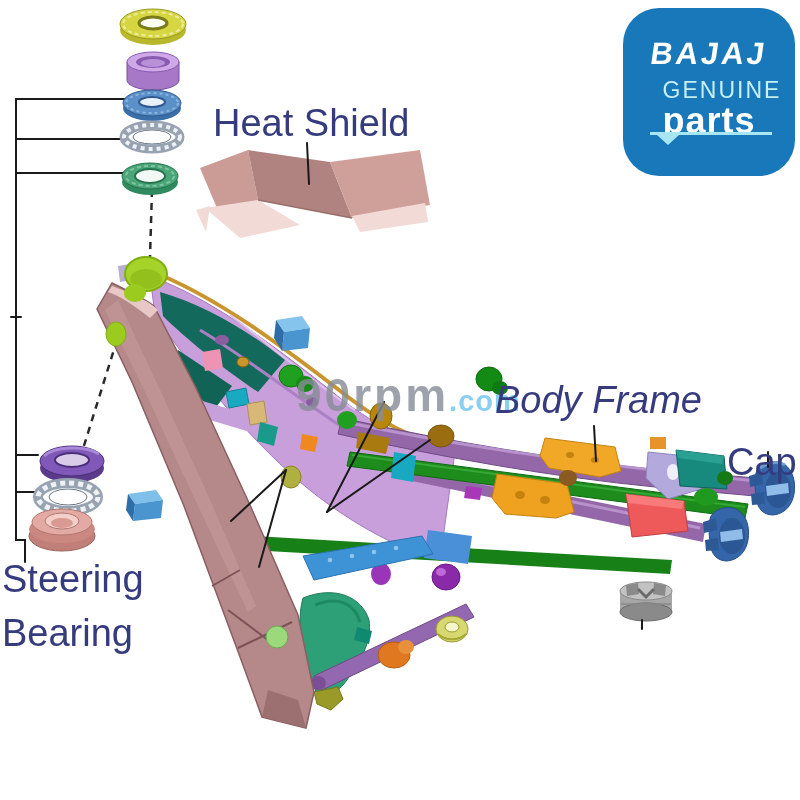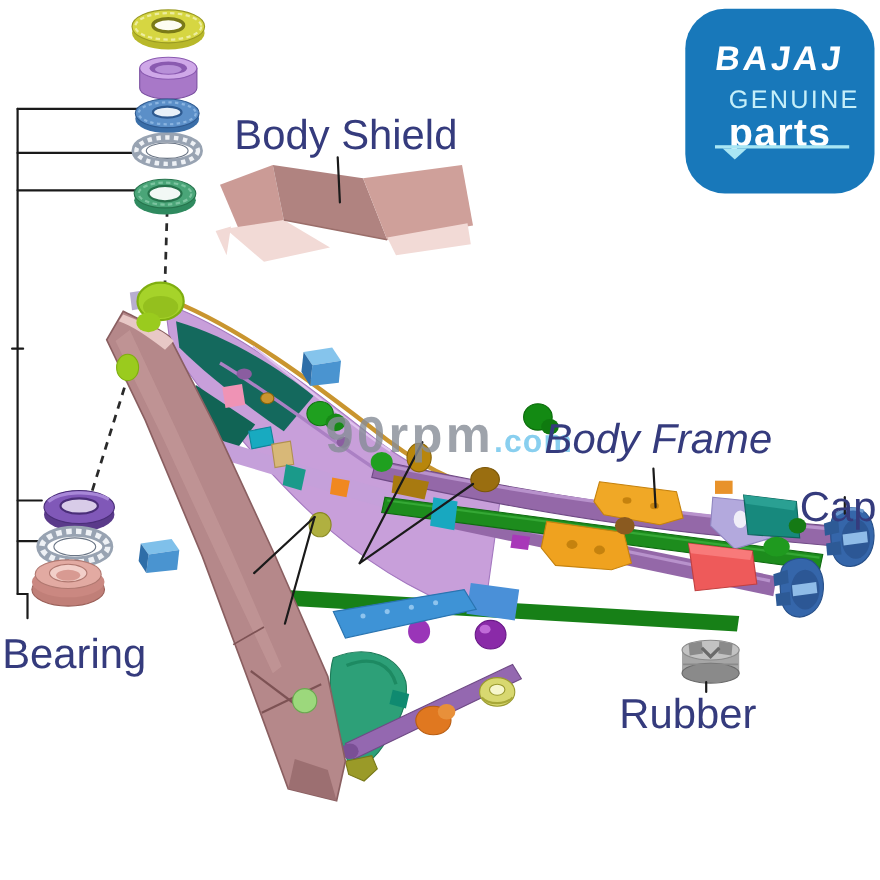--- a/index.html
+++ b/index.html
@@ -265,28 +265,28 @@
     <path d="M327,512 L430,440"></path>
     <path d="M768,452 L768,467"></path>
     <path d="M642,620 L642,629"></path>
   </g>
 </svg>
 
 <div class="watermark">
   <span>90rpm</span><span class="tld">.com</span>
 </div>
 
-<div class="part-label lbl-heat">Body Shield</div>
+<div class="part-label lbl-heat">Heat Shield</div>
 <div class="part-label lbl-body">Body Frame</div>
 <div class="part-label lbl-cap">Cap</div>
 <div class="part-label lbl-steering">
+  <div class="line1">Steering</div>
   <div class="line2">Bearing</div>
 </div>
 <div class="part-label lbl-grommet">
-  <div class="line1">Rubber</div>
 </div>
 
 <div class="bajaj-logo">
   <div class="brand">BAJAJ</div>
   <div class="genuine">GENUINE</div>
   <div class="parts">parts</div>
   <div class="underline"></div>
   <div class="chevron"></div>
 </div>
 

